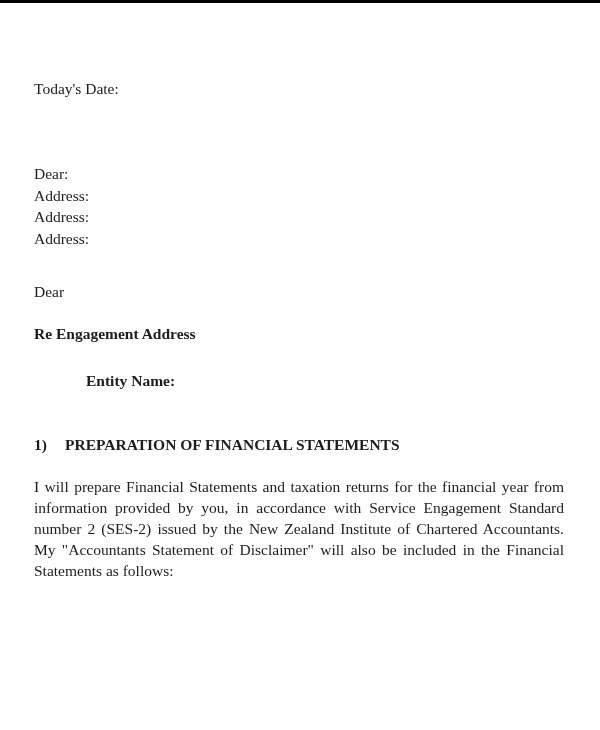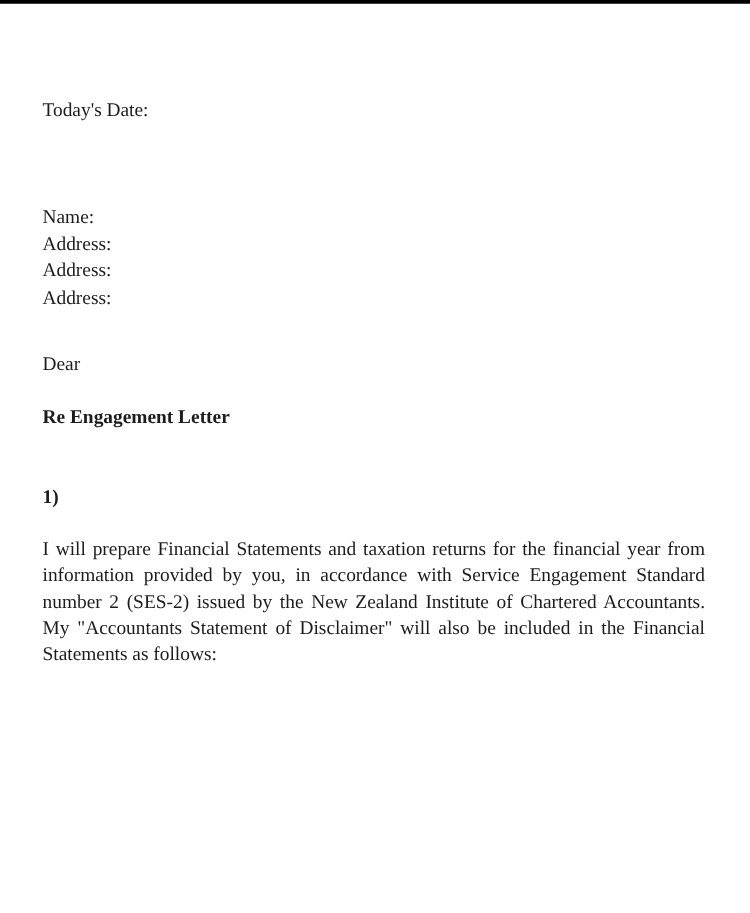--- a/index.html
+++ b/index.html
@@ -71,31 +71,33 @@
 </style>
 </head>
 <body>
 
 <div class="page">
   <div class="top-rule"></div>
 
   <div class="date-line">Today's Date:</div>
 
   <div class="recipient-block">
-    <div>Name:</div>
+    <div>Dear:</div>
     <div>Address:</div>
     <div>Address:</div>
     <div>Address:</div>
   </div>
 
   <div class="salutation">Dear</div>
 
-  <div class="subject-line">Re Engagement Letter</div>
+  <div class="subject-line">Re Engagement Address</div>
 
 
+  <div class="entity-line">Entity Name:</div>
 
   <div class="section-heading">
     <span class="section-number">1)</span>
+    <span>PREPARATION OF FINANCIAL STATEMENTS</span>
   </div>
 
 
   <div class="body-paragraph para-spacer">I will prepare Financial Statements and taxation returns for the financial year from information provided by you, in accordance with Service Engagement Standard number 2 (SES-2) issued by the New Zealand Institute of Chartered Accountants.  My "Accountants Statement of Disclaimer" will also be included in the Financial Statements as follows:</div>
 </div>
 
 </body></html>

